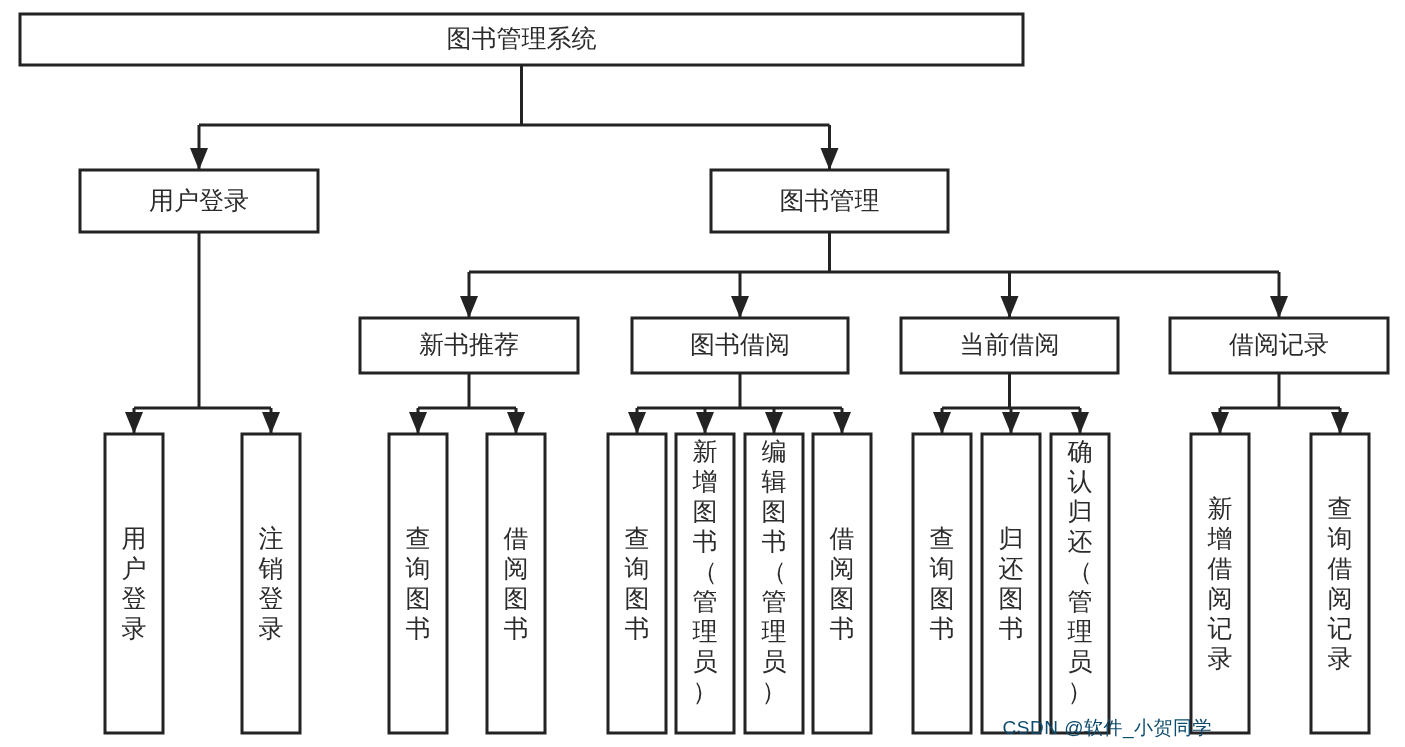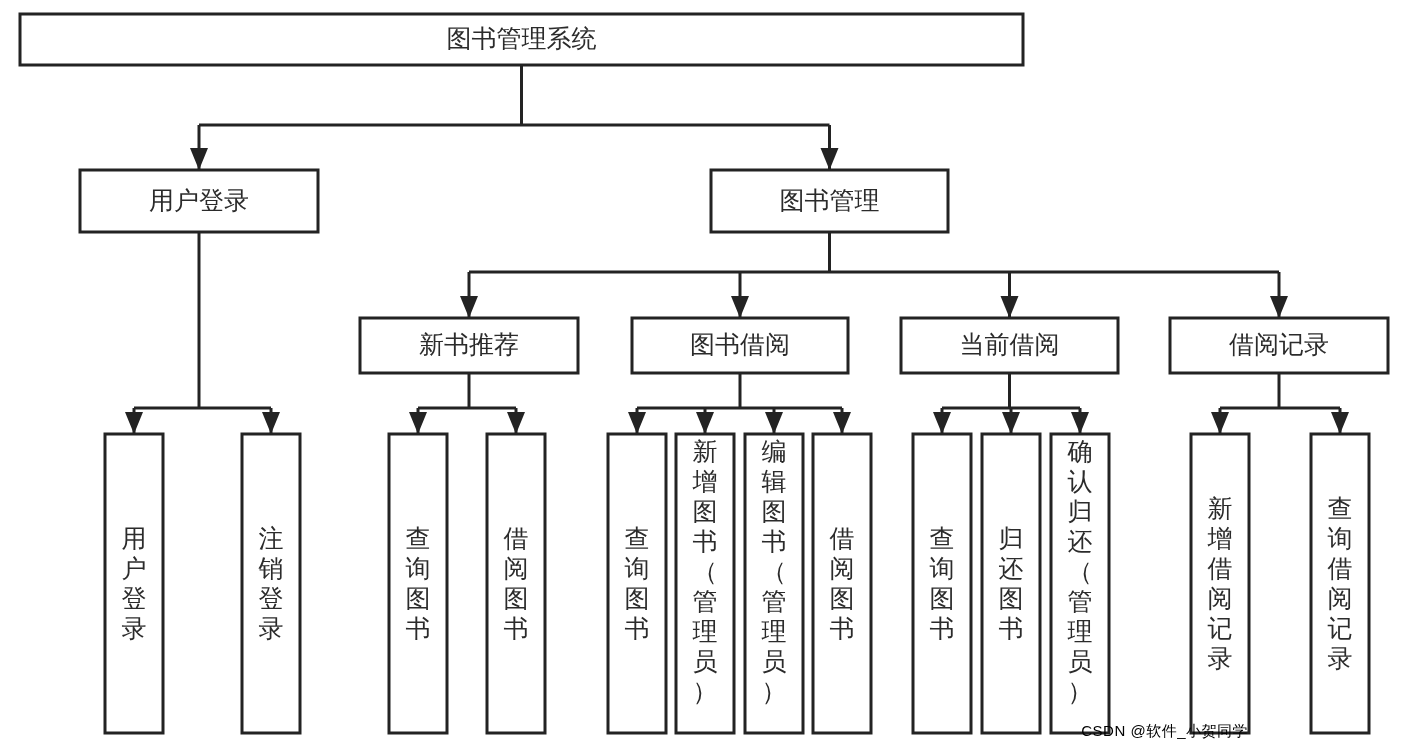--- a/index.html
+++ b/index.html
@@ -11,21 +11,20 @@
     width: 1405px;
     height: 747px;
     font-family: "Liberation Sans", "DejaVu Sans", sans-serif;
     overflow: hidden;
     position: relative;
   }
   #diagram-root {
     position: relative;
     width: 1220px;
     height: 747px;
-    padding-left: 36px;
   }
   svg#tree-svg {
     position: absolute;
     top: 0;
     left: 0;
     width: 1405px;
     height: 747px;
     display: block;
   }
   .node-rect {
@@ -54,22 +53,22 @@
     fill: #2b2b2b;
     font-family: "Liberation Sans", "DejaVu Sans", sans-serif;
     font-size: 25px;
     text-anchor: middle;
   }
   .watermark {
     position: absolute;
     right: 8px;
     bottom: 6px;
     font-family: "Liberation Sans", "DejaVu Sans", sans-serif;
-    font-size: 15px;
-    color: #000000;
+    font-size: 19px;
+    color: #0c4a6e;
     letter-spacing: 0.5px;
     white-space: nowrap;
     pointer-events: none;
   }
 </style>
 </head>
 <body>
 
 <div id="diagram-root">
   <svg id="tree-svg" viewBox="0 0 1405 747" preserveAspectRatio="none" xmlns="http://www.w3.org/2000/svg">

